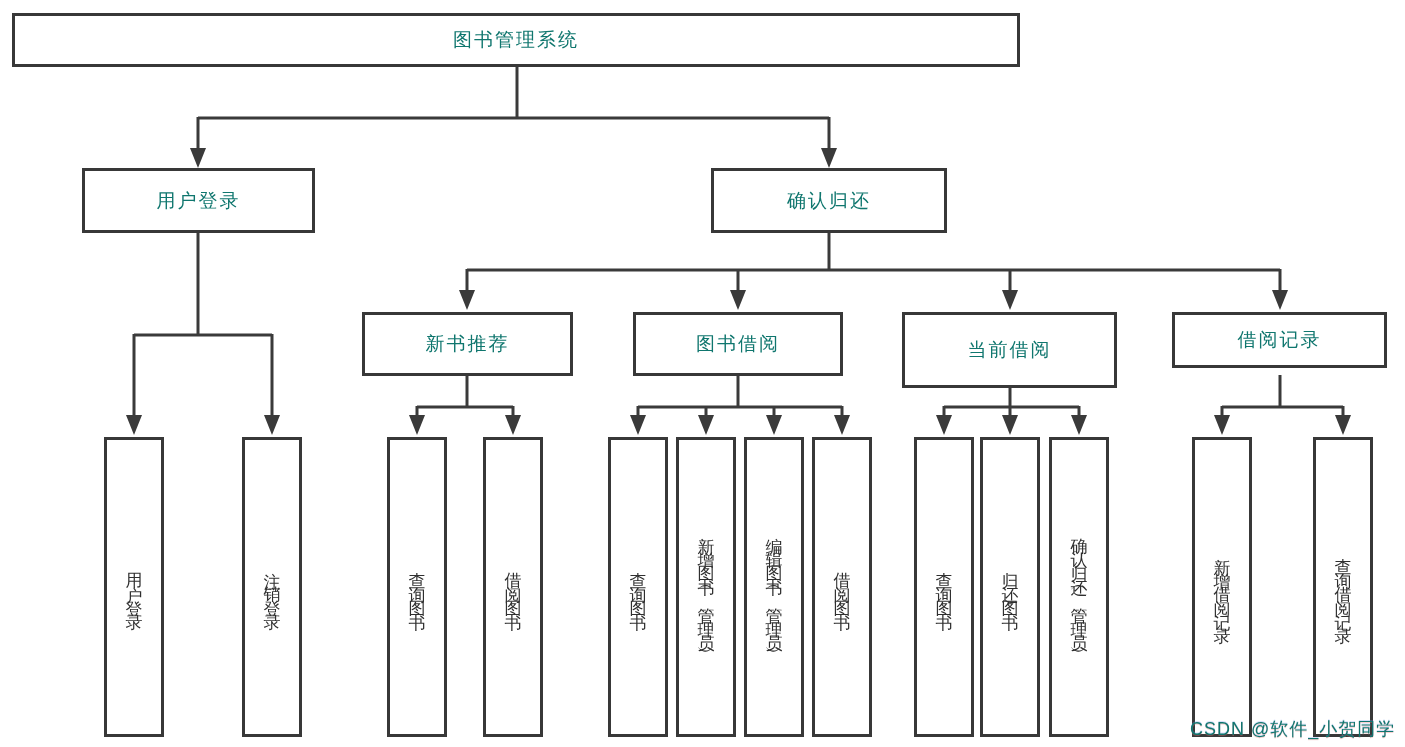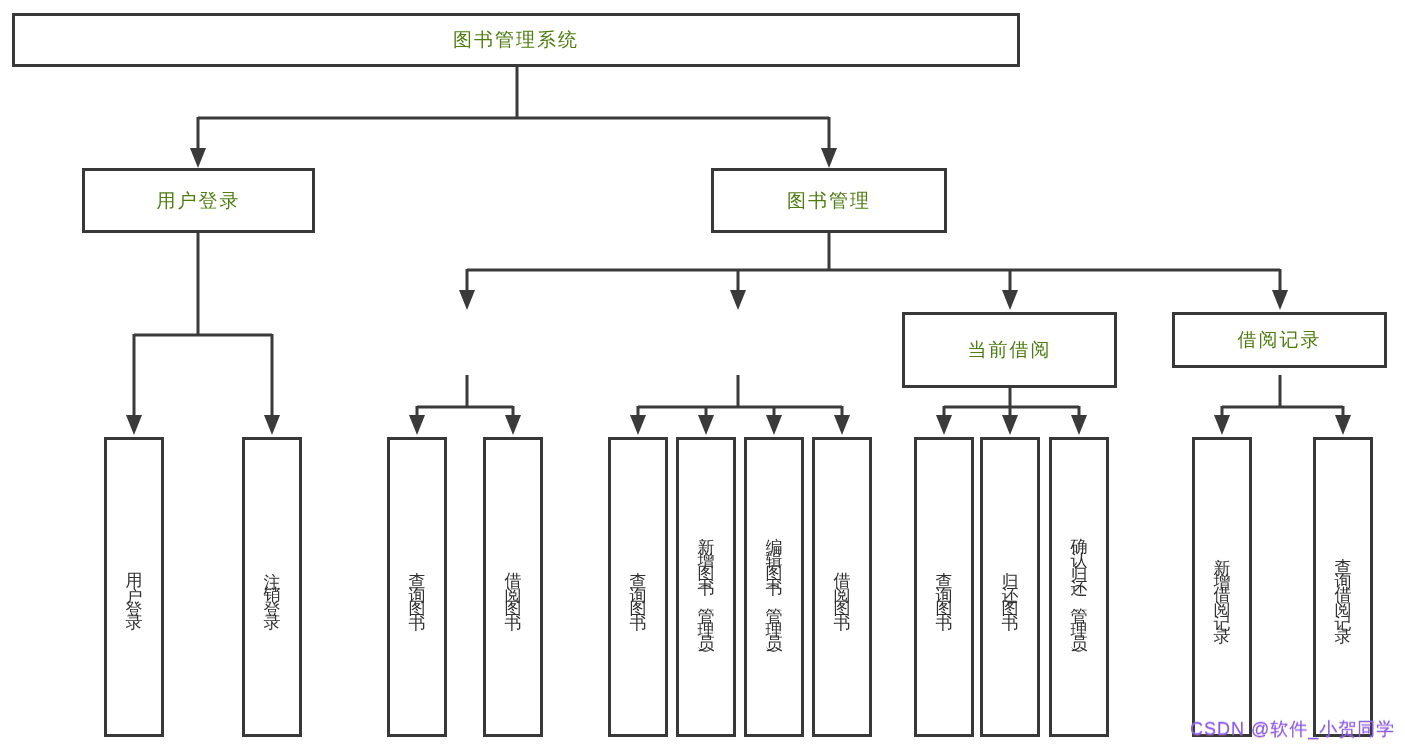--- a/index.html
+++ b/index.html
@@ -27,37 +27,37 @@
     display: flex;
     align-items: center;
     justify-content: center;
     z-index: 2;
     color: #2f2f2f;
   }
   .hlabel {
     font-size: 19px;
     letter-spacing: 2px;
     white-space: nowrap;
-    color: #4d7c0f;
+    color: #0f766e;
   }
   .vbox { z-index: 2; }
   .vlabel {
     writing-mode: vertical-rl;
     font-size: 17px;
     letter-spacing: 14px;
     color: #2f2f2f;
     line-height: 1;
   }
   .watermark {
     position: absolute;
     left: 1190px;
     top: 717px;
     z-index: 5;
     font-size: 18px;
-    color: #8b5cf6;
+    color: #0f766e;
     letter-spacing: 1px;
     white-space: nowrap;
     text-shadow: 0 1px 0 rgba(235,120,120,0.35), 0 -1px 0 rgba(120,150,235,0.3);
   }
 </style>
 </head>
 <body>
 
 <div class="canvas">
 
@@ -119,23 +119,29 @@
   </svg>
 
   <div class="box" style="left:12px;top:13px;width:1008px;height:54px">
     <span class="hlabel">图书管理系统</span>
   </div>
 
   <div class="box" style="left:82px;top:168px;width:233px;height:65px">
     <span class="hlabel">用户登录</span>
   </div>
   <div class="box" style="left:711px;top:168px;width:236px;height:65px">
-    <span class="hlabel">图书管理</span>
+    <span class="hlabel">确认归还</span>
   </div>
 
+  <div class="box" style="left:362px;top:312px;width:211px;height:64px">
+    <span class="hlabel">新书推荐</span>
+  </div>
+  <div class="box" style="left:633px;top:312px;width:210px;height:64px">
+    <span class="hlabel">图书借阅</span>
+  </div>
   <div class="box" style="left:902px;top:312px;width:215px;height:76px">
     <span class="hlabel">当前借阅</span>
   </div>
   <div class="box" style="left:1172px;top:312px;width:215px;height:56px">
     <span class="hlabel">借阅记录</span>
   </div>
 
   <div class="box vbox" style="left:104px;top:437px;width:60px;height:300px">
     <span class="vlabel">用户登录</span>
   </div>

